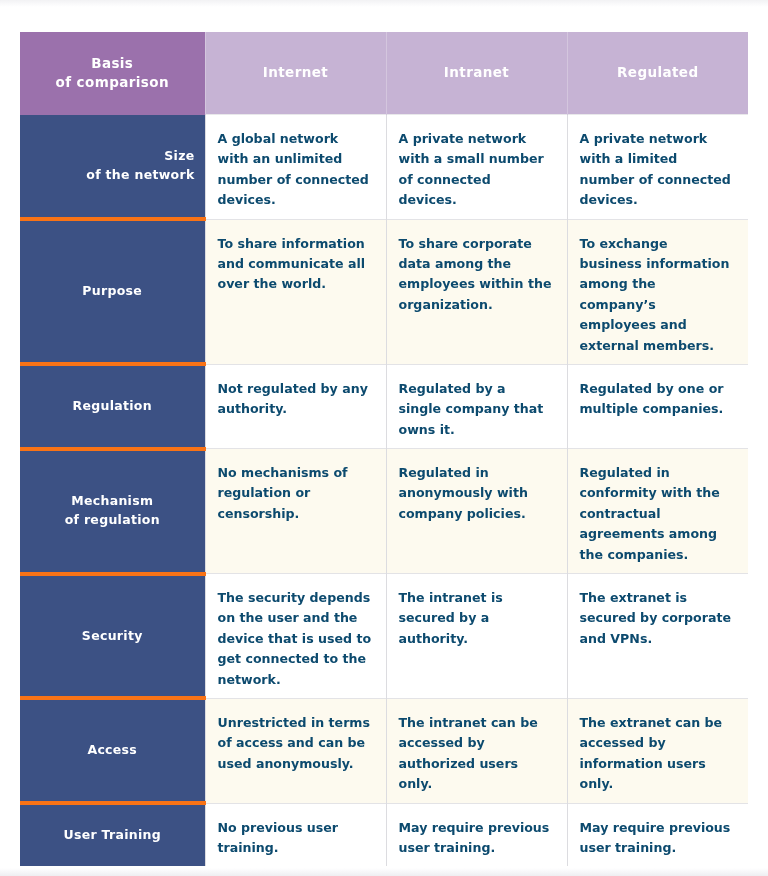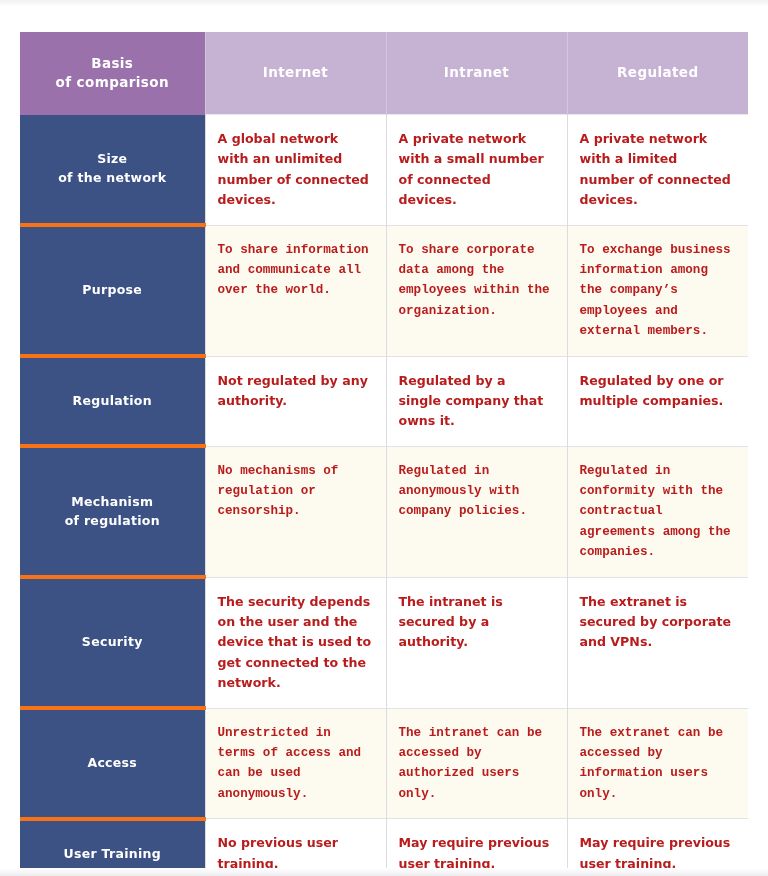--- a/index.html
+++ b/index.html
@@ -93,38 +93,37 @@
     font-weight: bold;
     letter-spacing: 0.3px;
     line-height: 1.5;
     text-align: center;
     padding: 10px 10px;
     border-top: 4px solid #f97316;
   }
 
   td.cell {
     background: #ffffff;
-    color: #b91c1c;
+    color: #0c4a6e;
     font-size: 12.6px;
     font-weight: bold;
     line-height: 1.62;
     text-align: left;
-    padding: 14px 14px 14px 12px;
+    padding: 14px 14px 8px 12px;
     border-top: 1px solid #e3e3e6;
     border-left: 1px solid #dcdce0;
     vertical-align: top;
   }
   tbody tr.alt td.cell {
     background: #fdfaef;
-    font-family: Liberation Mono, monospace;
   }
 
   
   tbody tr.first td.cell { border-top: 1px solid #e8e8ea; }
-  tbody tr.first td.label { border-top: 0; }
+  tbody tr.first td.label { border-top: 0; text-align: right; }
 
   
   .footer {
     position: absolute;
     left: 20px;
     top: 828px;
     width: 728px;
     height: 30px;
     display: flex;
     align-items: center;

